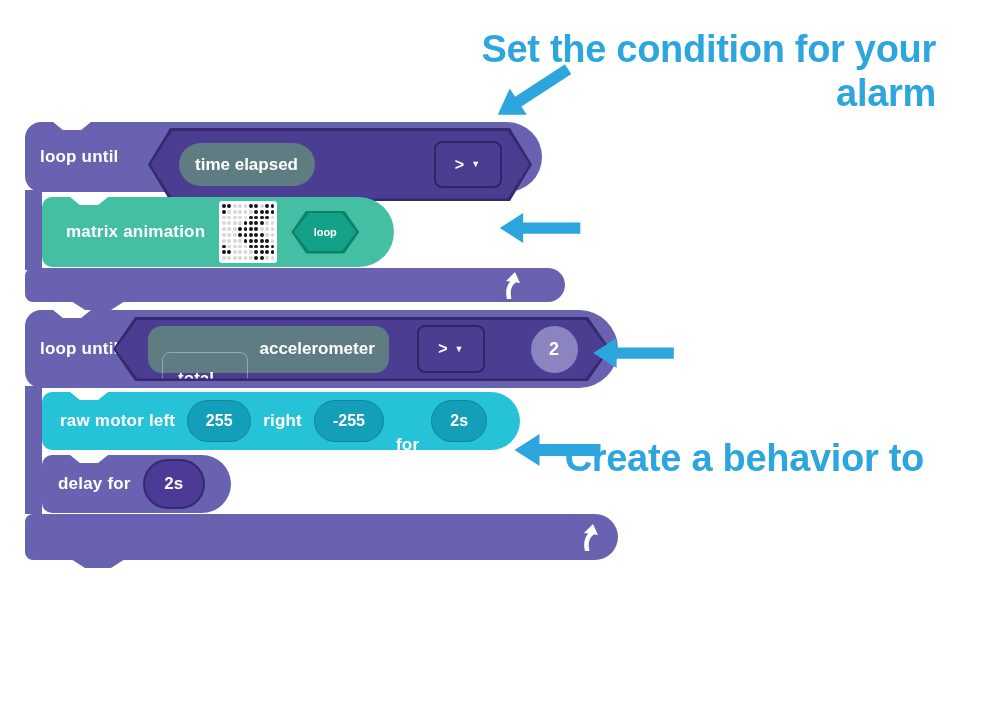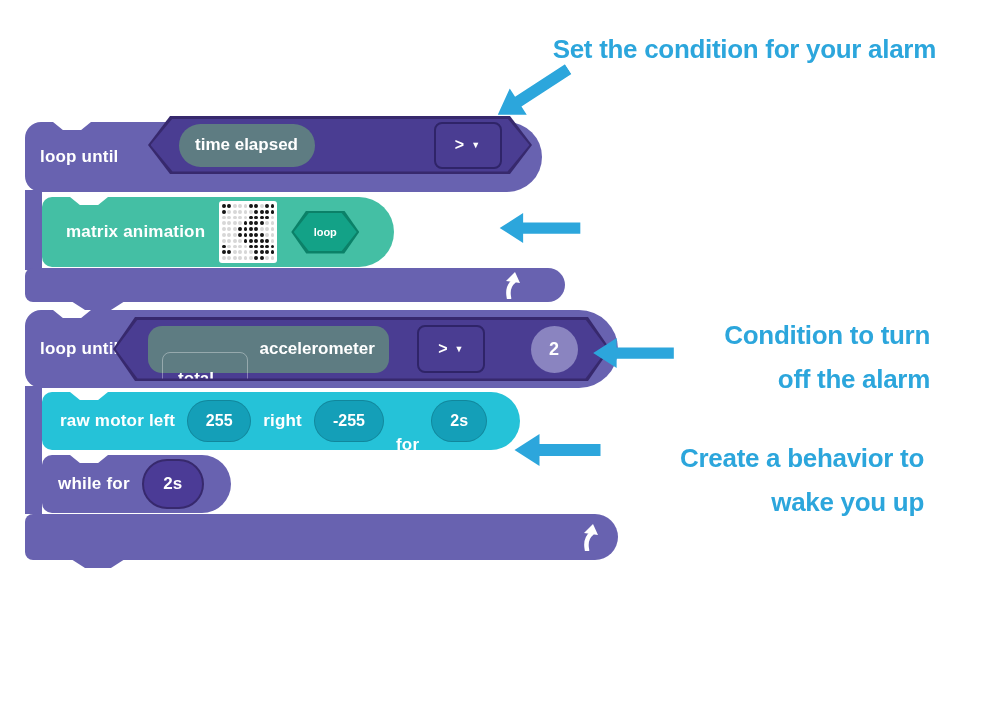--- a/index.html
+++ b/index.html
@@ -40,21 +40,21 @@
   .matrix .dot{width:3.8px;height:3.8px;border-radius:50%;background:#d7d7d7;}
   .matrix .dot.on{background:#161616;}
   .loop-hex{position:relative;}
   .loop-hex,.loop-hex .hexI{clip-path:polygon(15px 0,calc(100% - 15px) 0,100% 50%,calc(100% - 15px) 100%,15px 100%,0 50%);}
   .loop-hex{background:var(--tealDarkBorder);}
   .loop-hex .hexI{background:var(--tealDark);justify-content:center;color:#fff;font-size:11px;font-weight:600;}
   
   .dd-box{border:1.5px solid rgba(255,255,255,.35);border-radius:8px;display:flex;align-items:flex-end;
           justify-content:center;gap:8px;color:#fff;font-size:17px;font-weight:600;margin-top:44px;}
   
-  .ann{color:var(--blue);font-size:26px;font-weight:700;text-align:right;line-height:44px;letter-spacing:-.3px;}
+  .ann{color:var(--blue);font-size:38px;font-weight:700;text-align:right;line-height:44px;letter-spacing:-.3px;}
   .ann-arrow{fill:var(--blue);}
   .loop-arrow svg{display:block;}
 </style>
 </head>
 <body>
 
 <div id="canvas" style="--purple: #6862b0; --hexFill: #4a3d92; --hexBorder: #37296d; --slotGray: #5e7c82; --pink: #da3a6a; --teal: #44bfa4; --tealDark: #13a287; --tealDarkBorder: #0b8168; --cyan: #25c2d8; --cyanPill: #149fb8; --ovalPurple: #4b3b96; --circle: #8a84c0; --blue: #2ca6dc;">
 
   <div class="abs bar" style="left:25px;top:122px;width:517px;height:70px;border-radius:16px 35px 35px 16px;"></div>
   <div class="notch" style="left:53px;top:122px;"></div>
@@ -62,21 +62,21 @@
   <div class="abs bar" style="left:25px;top:268px;width:540px;height:34px;border-radius:8px 17px 17px 8px;"></div>
   <div class="bump" style="left:71px;top:301px;"></div>
   <div class="abs loop-arrow" style="left:501px;top:272px;">
     <svg width="24" height="27" viewBox="0 0 24 27">
       <path d="M8,26 C6.5,19 8,13 13,9" stroke="#fff" stroke-width="4.5" fill="none" stroke-linecap="round"></path>
       <polygon points="14,0 5,9 19,11" fill="#fff"></polygon>
     </svg>
   </div>
   <div class="abs block-label" style="left:40px;top:122px;height:70px;">loop until</div>
 
-  <div class="abs hexO hex22" style="left:148px;top:116px;width:384px;height:58px;">
+  <div class="abs hexO hex22" style="left:148px;top:128px;width:384px;height:73px;">
     <div class="hexI" style="padding:0 28px;justify-content:space-between;">
       <div class="slot-pill" style="width:136px;height:43px;border-radius:22px;">
         <span>time elapsed</span>
       </div>
       <div class="op-box" style="width:64px;height:43px;">
         <span>&gt;</span>
         <span class="caret">▼</span>
       </div>
     </div>
   </div>
@@ -236,44 +236,39 @@
       <span>-255</span>
     </div>
     <span class="block-label" style="height:auto;margin-top:48px;">for</span>
     <div class="cyan-pill" style="width:54px;height:40px;">
       <span>2s</span>
     </div>
   </div>
 
   <div class="abs purple-block" style="left:42px;top:455px;width:173px;height:58px;padding-left:16px;">
     <div class="notch" style="left:28px;top:0;"></div>
-    <span class="block-label" style="height:auto;">while for</span>
+    <span class="block-label" style="height:auto;">delay for</span>
     <div class="oval" style="width:58px;height:46px;margin-left:12px;">
       <span>2s</span>
     </div>
   </div>
 
   <div class="abs ann" style="left:400px;top:27px;width:536px;">Set the condition for your alarm</div>
   <svg class="abs ann-arrow" style="left:491px;top:76px;transform:rotate(-33deg);" width="84" height="32" viewBox="0 0 86 32">
     <polygon points="0,16 25,0 25,10 86,10 86,22 25,22 25,32"></polygon>
   </svg>
 
   <svg class="abs ann-arrow" style="left:497px;top:213px;" width="86" height="30" viewBox="0 0 86 32">
     <polygon points="0,16 25,0 25,10 86,10 86,22 25,22 25,32"></polygon>
   </svg>
 
-  <div class="abs ann" style="left:538px;top:313px;width:392px;">
-    <div>Condition to turn</div>
-    <div>off the alarm</div>
-  </div>
   <svg class="abs ann-arrow" style="left:591px;top:338px;" width="85" height="30" viewBox="0 0 86 32">
     <polygon points="0,16 25,0 25,10 86,10 86,22 25,22 25,32"></polygon>
   </svg>
 
   <div class="abs ann" style="left:504px;top:436px;width:420px;">
     <div>Create a behavior to</div>
-    <div>wake you up</div>
   </div>
   <svg class="abs ann-arrow" style="left:512px;top:434px;" width="91" height="32" viewBox="0 0 86 32">
     <polygon points="0,16 25,0 25,10 86,10 86,22 25,22 25,32"></polygon>
   </svg>
 
 </div>
 
 </body></html>

